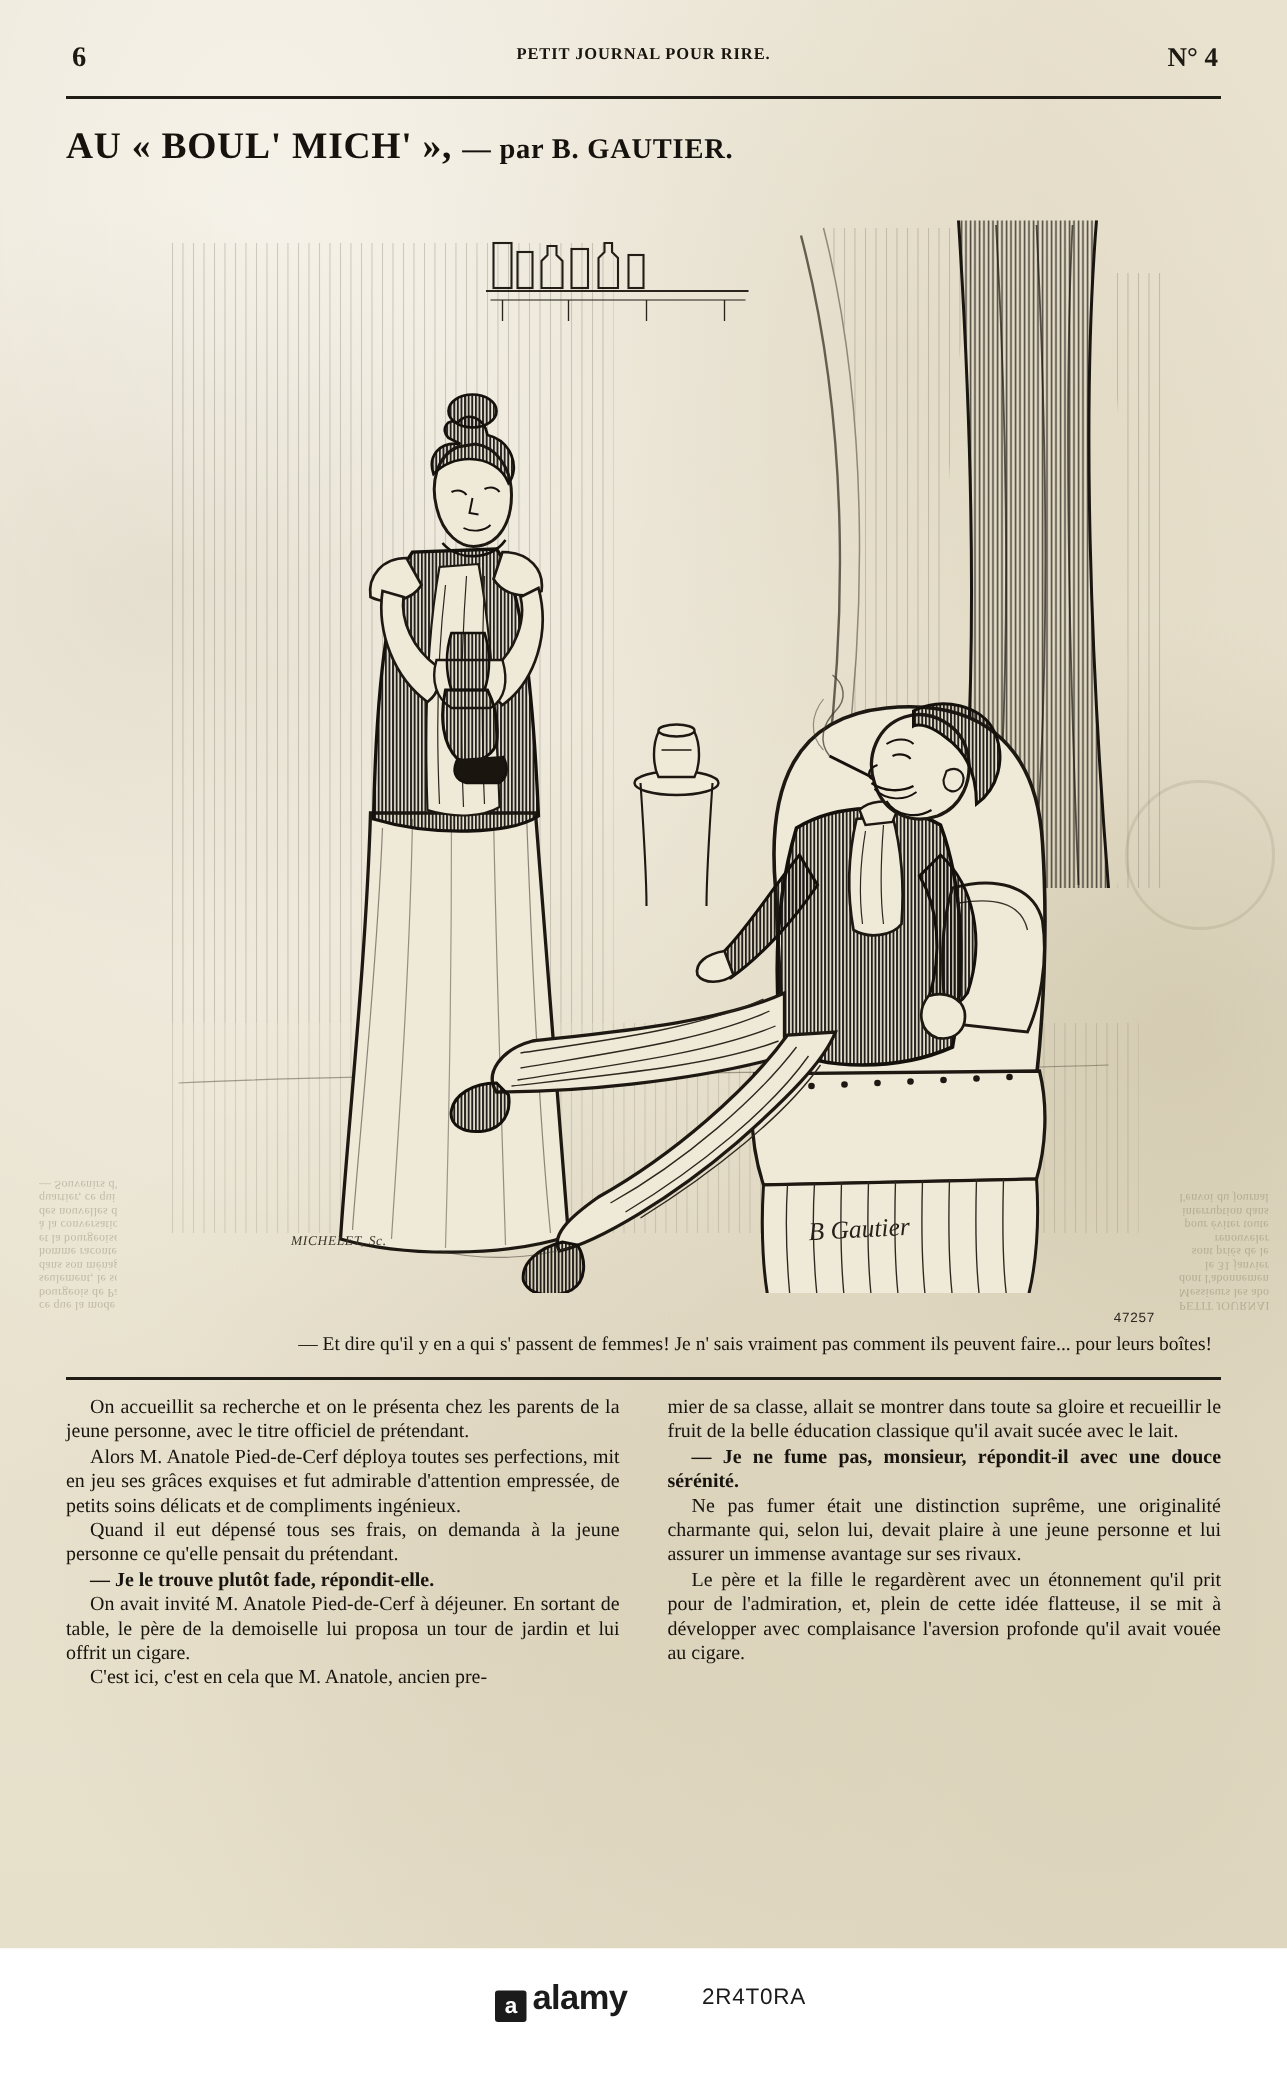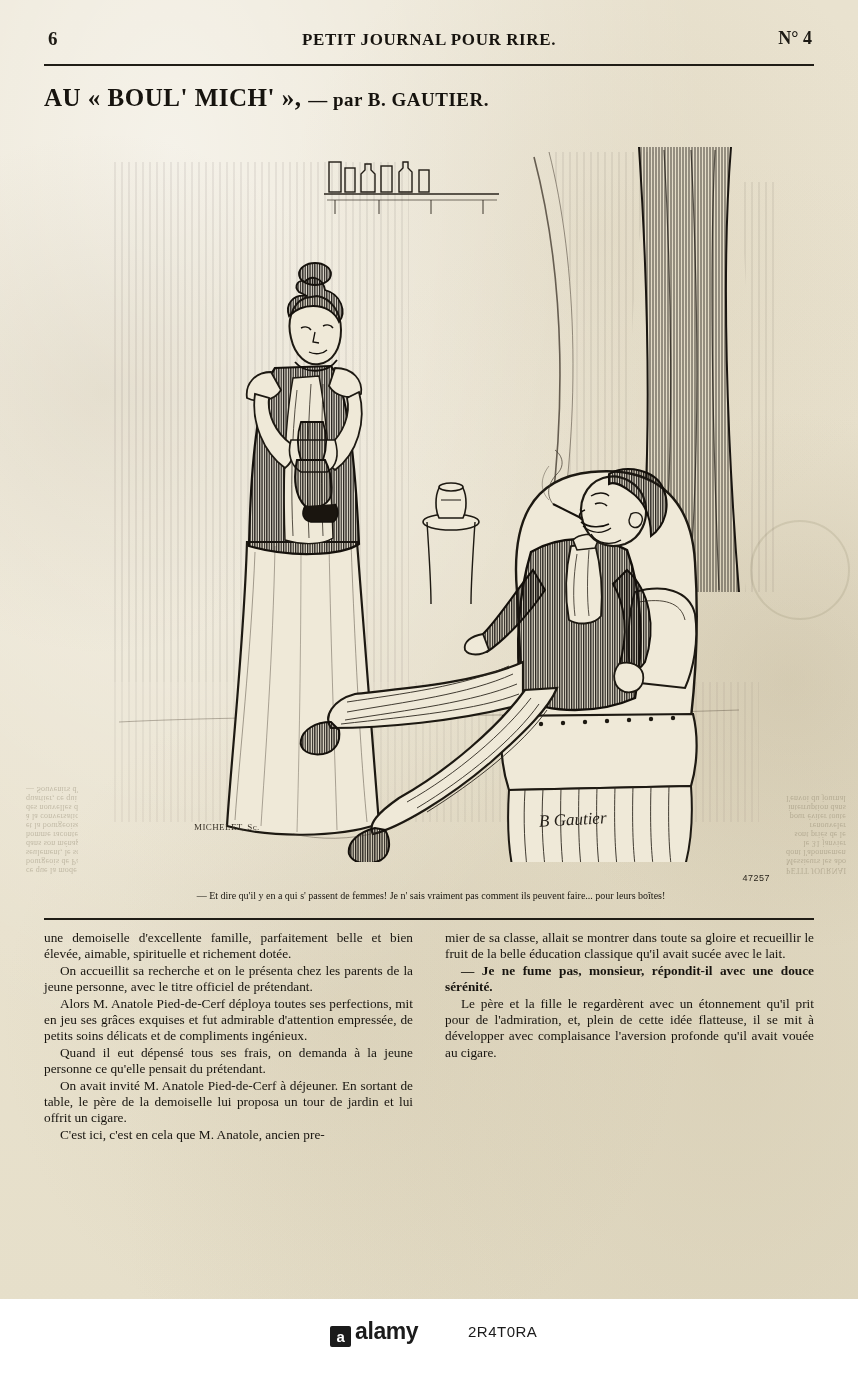--- a/index.html
+++ b/index.html
@@ -108,21 +108,21 @@
     font-size: 19px;
     color: #1d1a14;
   }
   .masthead-title {
     position: absolute;
     left: 0;
     right: 0;
     top: 10px;
     text-align: center;
     font-family: "Liberation Serif", serif;
-    font-size: 17px;
+    font-size: 11px;
     font-weight: bold;
     letter-spacing: 0.6px;
     color: #17140f;
   }
   .folio-right {
     position: absolute;
     right: 2px;
     top: 8px;
     font-family: "Liberation Serif", serif;
     font-weight: bold;
@@ -159,20 +159,21 @@
     position: absolute;
     left: 50%;
     transform: translateX(-50%);
     top: 0;
   }
   .sig-left {
     position: absolute;
     left: 150px;
     top: 700px;
     font-family: "Liberation Serif", serif;
+    font-style: italic;
     font-size: 9px;
     color: #3a3328;
     letter-spacing: 0.4px;
     text-align: right;
   }
   .sig-right {
     position: absolute;
     left: 495px;
     top: 688px;
     font-family: "Liberation Serif", serif;
@@ -190,24 +191,24 @@
     color: #2a251d;
     letter-spacing: 0.5px;
     margin-top: 15px;
   }
 
   
   .caption {
     margin-top: 6px;
     padding: 0 6px 0 10px;
     font-family: "Liberation Serif", serif;
-    font-size: 10px;
+    font-size: 13px;
     line-height: 16px;
     color: #191610;
-    text-align: center;
+    text-align: right;
   }
 
   .rule-mid {
     margin-top: 14px;
     border-top: 2px solid #201d16;
   }
 
   
   .cols {
     margin-top: 10px;
@@ -548,31 +549,32 @@
       </div>
 
       <div class="caption">— Et dire qu'il y en a qui s' passent de femmes! Je n' sais vraiment pas comment ils peuvent faire... pour leurs boîtes!</div>
 
       <div class="rule-mid"></div>
 
       <div class="cols">
         <div class="col-divider"></div>
 
         <div class="col left">
-          <p class="noindent">une demoiselle d'excellente famille, parfaitement belle et bien élevée, aimable, spirituelle et richement dotée.</p>
           <p>On accueillit sa recherche et on le présenta chez les parents de la jeune personne, avec le titre officiel de prétendant.</p>
           <p>Alors M. Anatole Pied-de-Cerf déploya toutes ses perfections, mit en jeu ses grâces exquises et fut admirable d'attention empressée, de petits soins délicats et de compliments ingénieux.</p>
           <p>Quand il eut dépensé tous ses frais, on demanda à la jeune personne ce qu'elle pensait du prétendant.</p>
+          <p class="dash">— Je le trouve plutôt fade, répondit-elle.</p>
           <p>On avait invité M. Anatole Pied-de-Cerf à déjeuner. En sortant de table, le père de la demoiselle lui proposa un tour de jardin et lui offrit un cigare.</p>
           <p>C'est ici, c'est en cela que M. Anatole, ancien pre-</p>
         </div>
 
         <div class="col right">
           <p class="noindent">mier de sa classe, allait se montrer dans toute sa gloire et recueillir le fruit de la belle éducation classique qu'il avait sucée avec le lait.</p>
           <p class="dash">— Je ne fume pas, monsieur, répondit-il avec une douce sérénité.</p>
+          <p>Ne pas fumer était une distinction suprême, une originalité charmante qui, selon lui, devait plaire à une jeune personne et lui assurer un immense avantage sur ses rivaux.</p>
           <p>Le père et la fille le regardèrent avec un étonnement qu'il prit pour de l'admiration, et, plein de cette idée flatteuse, il se mit à développer avec complaisance l'aversion profonde qu'il avait vouée au cigare.</p>
         </div>
       </div>
 
     </div>
   </div>
 
   <div class="footer">
     <div class="footer-inner">
       <div class="alamy-logo">

